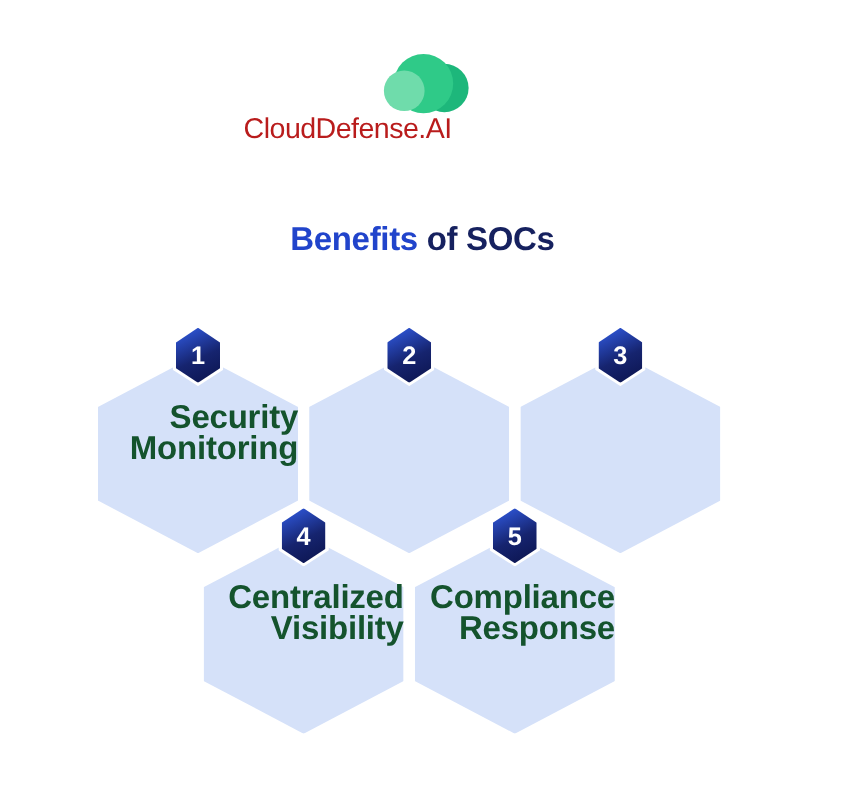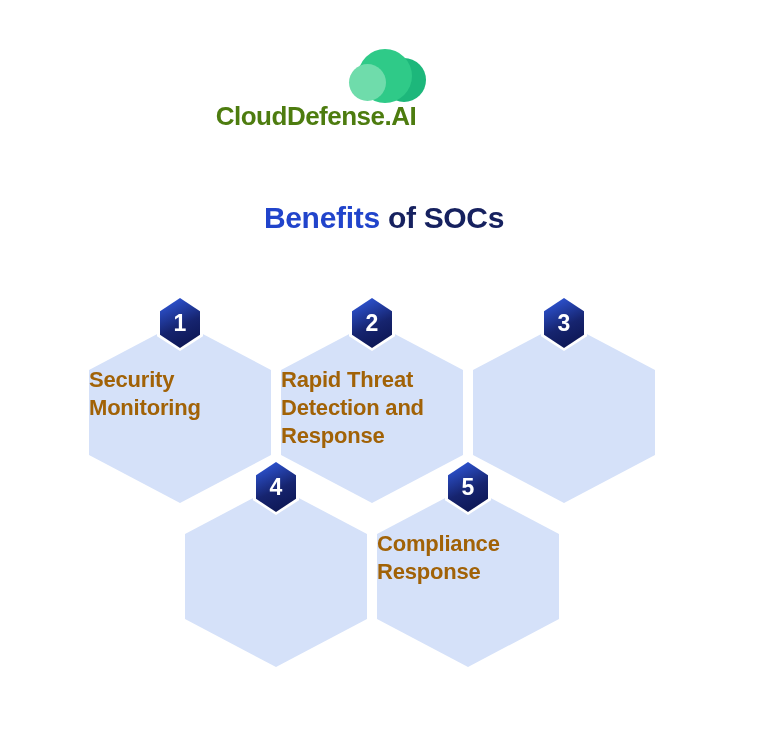--- a/index.html
+++ b/index.html
@@ -9,41 +9,41 @@
   }
 
   
   .logo-cloud{position:absolute;left:344px;top:45px;width:90px;height:60px;}
   .cloud-circle{position:absolute;border-radius:50%;}
   .cloud-dark {left:38px;top:13px;width:44px;height:44px;background:#1db77b;}
   .cloud-main {left:14px;top:4px;width:54px;height:54px;background:#2fca88;}
   .cloud-light{left:5px;top:19px;width:37px;height:37px;background:#6fdcab;}
   .brand-text{
     position:absolute;left:0;top:101px;width:632px;text-align:center;
-    font-size:26px;font-weight:700;letter-spacing:-0.5px;color:#4d7c0f;
+    font-size:26px;font-weight:400;letter-spacing:-0.5px;color:#b91c1c;
   }
 
   
   .page-title{
     position:absolute;left:0;top:201px;width:768px;text-align:center;
     font-size:30px;font-weight:800;letter-spacing:-0.3px;
   }
   .title-part1{color:#2144cb;}
   .title-part2{color:#16215f;}
 
   
   .hex-card{position:absolute;width:182px;height:181px;}
   .hex-body{
     position:absolute;left:0;top:0;width:182px;height:181px;
     background:#d5e1f9;
     clip-path:polygon(50% 0%,100% 26.5%,100% 73.5%,50% 100%,0% 73.5%,0% 26.5%);
   }
   .hex-label{
-    position:absolute;left:0;top:44px;width:182px;text-align:left;
-    font-size:22px;font-weight:700;line-height:28px;color:#a16207;
+    position:absolute;left:0;top:44px;width:182px;text-align:right;
+    font-size:30px;font-weight:700;line-height:28px;color:#14532d;
     white-space:pre-line;letter-spacing:-0.2px;
   }
   .badge-outer{
     position:absolute;left:68px;top:-27px;width:46px;height:56px;background:#ffffff;
     clip-path:polygon(50% 0%,100% 26.5%,100% 73.5%,50% 100%,0% 73.5%,0% 26.5%);
   }
   .badge-inner{
     position:absolute;left:3px;top:3px;width:40px;height:50px;
     background:linear-gradient(155deg,#2e55d5 8%,#16246f 55%,#0c1550 95%);
     clip-path:polygon(50% 0%,100% 26.5%,100% 73.5%,50% 100%,0% 73.5%,0% 26.5%);
@@ -75,37 +75,36 @@
     <div class="hex-body"></div>
     <div class="hex-label">Security
 Monitoring</div>
     <div class="badge-outer">
       <div class="badge-inner">1</div>
     </div>
   </div>
 
   <div class="hex-card hex-pos-1">
     <div class="hex-body"></div>
-    <div class="hex-label">Rapid Threat
-Detection and
-Response</div>
     <div class="badge-outer">
       <div class="badge-inner">2</div>
     </div>
   </div>
 
   <div class="hex-card hex-pos-2">
     <div class="hex-body"></div>
     <div class="badge-outer">
       <div class="badge-inner">3</div>
     </div>
   </div>
 
   <div class="hex-card hex-pos-3">
     <div class="hex-body"></div>
+    <div class="hex-label">Centralized
+Visibility</div>
     <div class="badge-outer">
       <div class="badge-inner">4</div>
     </div>
   </div>
 
   <div class="hex-card hex-pos-4">
     <div class="hex-body"></div>
     <div class="hex-label">Compliance
 Response</div>
     <div class="badge-outer">

